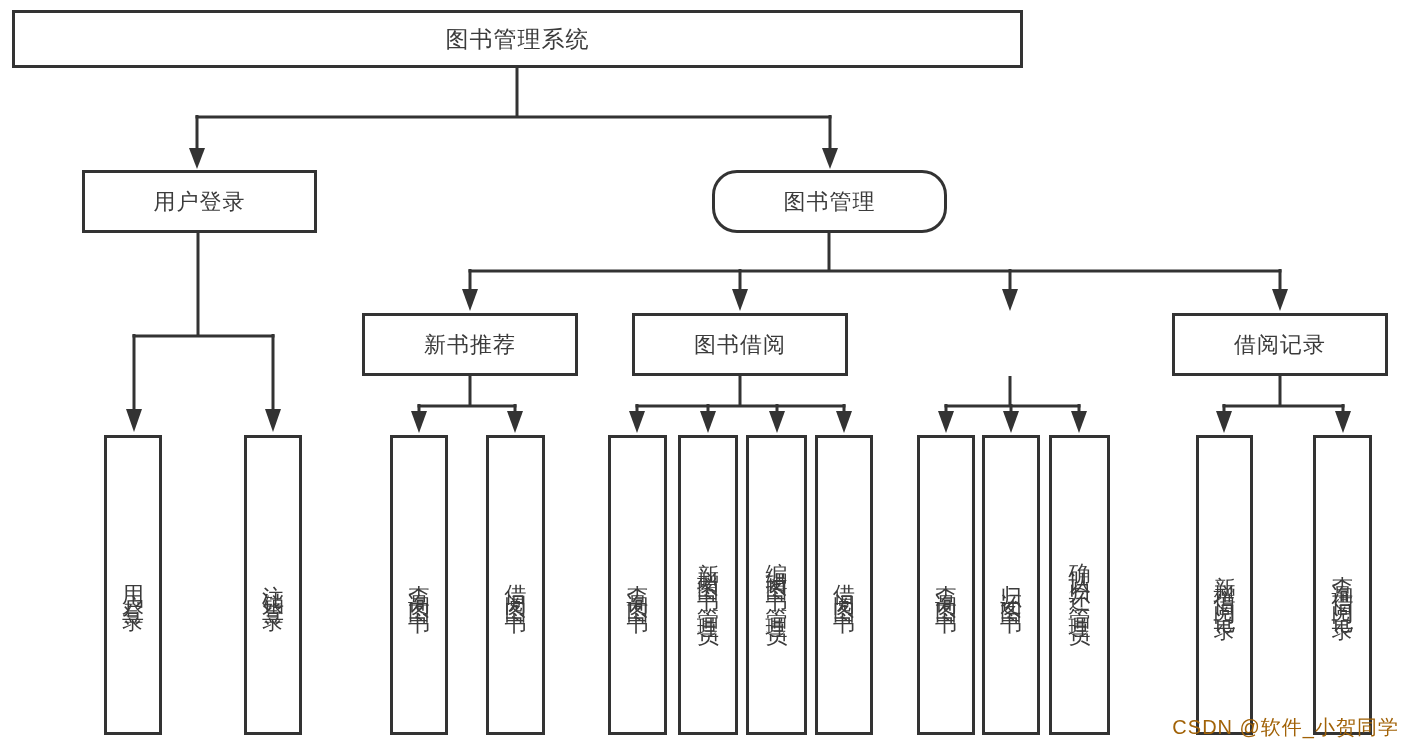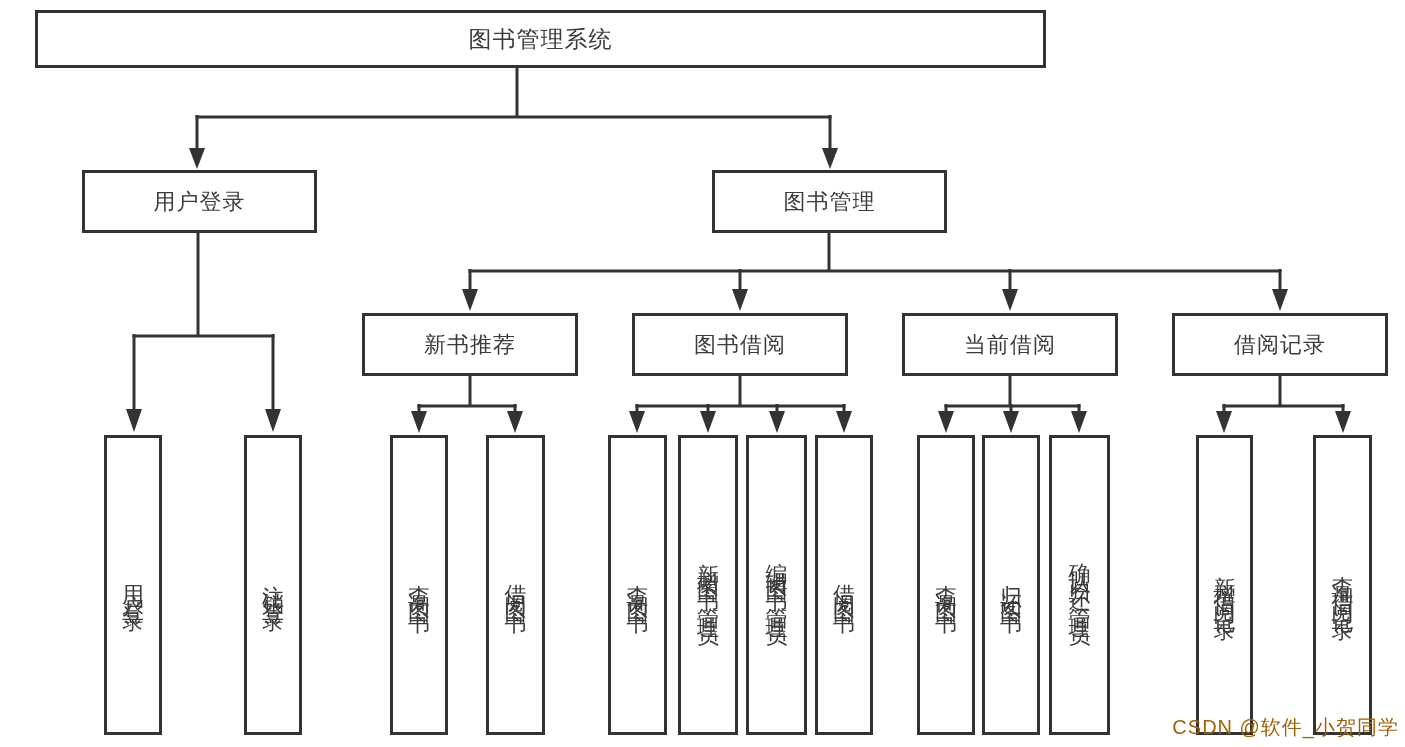--- a/index.html
+++ b/index.html
@@ -143,28 +143,27 @@
     <g>
       <path class="wire" d="M1280,376 L1280,406"></path>
       <path class="wire" d="M1222.5,406 L1344.5,406"></path>
       <path class="wire" d="M1224,404 L1224,412"></path>
       <polygon class="head" points="1216,411 1232,411 1224,433"></polygon>
       <path class="wire" d="M1343,404 L1343,412"></path>
       <polygon class="head" points="1335,411 1351,411 1343,433"></polygon>
     </g>
   </svg>
 
-  <div class="node node-h node-root" style="left:12px; top:10px; width:1011px; height:58px;margin-left:23px;">图书管理系统</div>
+  <div class="node node-h node-root" style="left:12px; top:10px; width:1011px; height:58px;">图书管理系统</div>
 
   <div class="node node-h" style="left:82px; top:170px; width:235px; height:63px;">用户登录</div>
-  <div class="node node-h" style="left:712px; top:170px; width:235px; height:63px;">图书管理</div>
+  <div class="node node-h" style="left:712px; top:170px; width:235px; height:63px;border-radius:25px;">图书管理</div>
 
   <div class="node node-h" style="left:362px; top:313px; width:216px; height:63px;">新书推荐</div>
   <div class="node node-h" style="left:632px; top:313px; width:216px; height:63px;">图书借阅</div>
-  <div class="node node-h" style="left:902px; top:313px; width:216px; height:63px;">当前借阅</div>
   <div class="node node-h" style="left:1172px; top:313px; width:216px; height:63px;">借阅记录</div>
 
   <div class="node node-v" style="left:104px; top:435px; width:58px; height:300px;">用户登录</div>
   <div class="node node-v" style="left:244px; top:435px; width:58px; height:300px;">注销登录</div>
 
   <div class="node node-v" style="left:390px; top:435px; width:58px; height:300px;">查询图书</div>
   <div class="node node-v" style="left:486px; top:435px; width:59px; height:300px;">借阅图书</div>
 
   <div class="node node-v" style="left:608px; top:435px; width:59px; height:300px;">查询图书</div>
   <div class="node node-v" style="left:678px; top:435px; width:60px; height:300px;">新增图书（管理员）</div>

